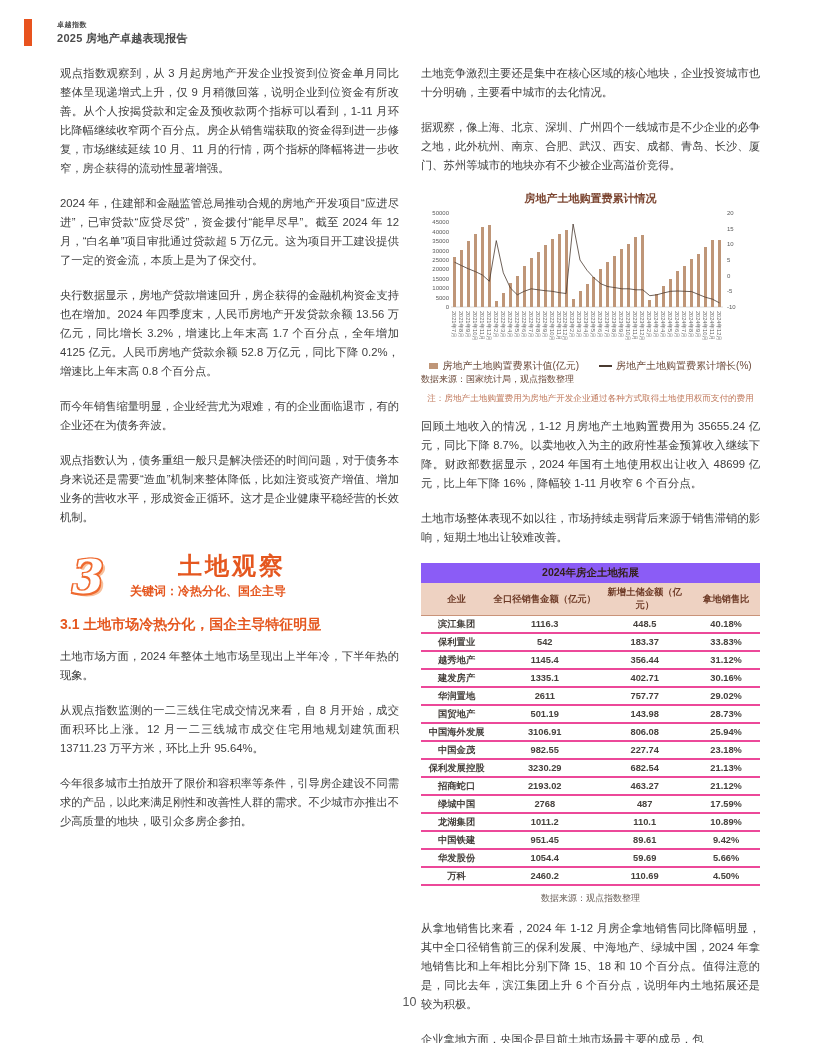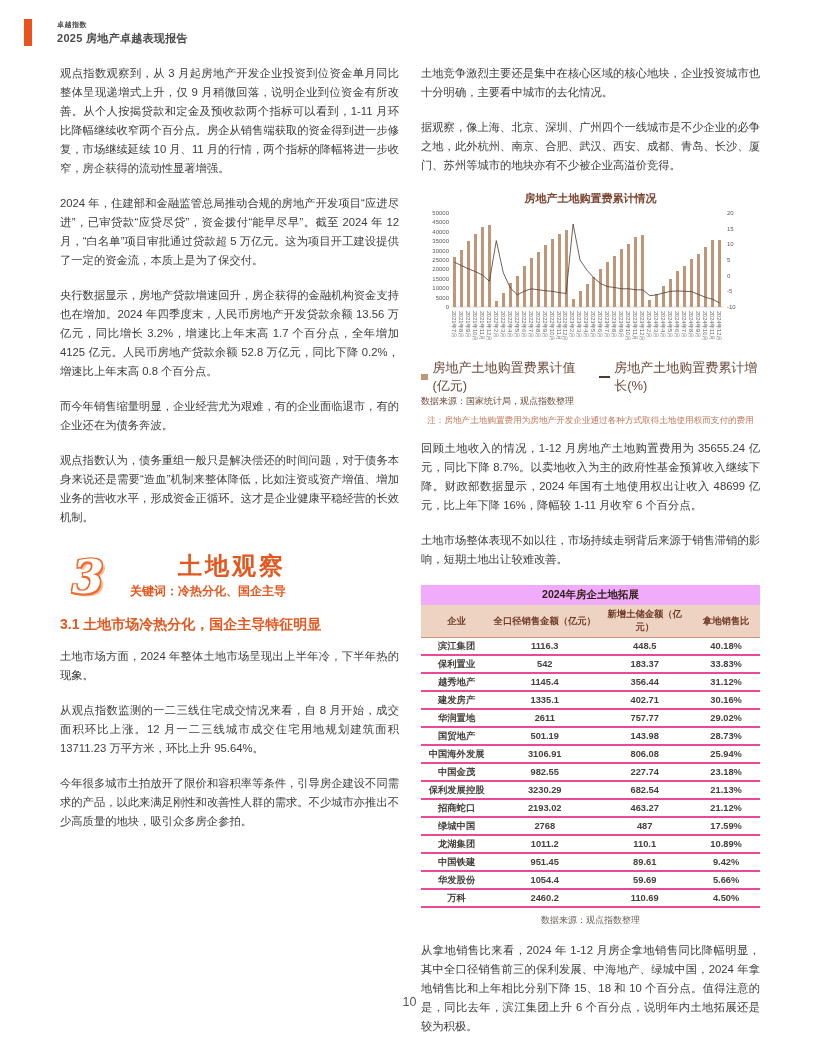--- a/index.html
+++ b/index.html
@@ -18,28 +18,28 @@
   .big-num{
     font-family:"DejaVu Serif",serif;font-style:italic;font-weight:bold;font-size:46px;line-height:1;
     color:#ffffff;
     text-shadow:-1.5px -1.5px 0 #ef6a30,1.5px -1.5px 0 #ef6a30,-1.5px 1.5px 0 #ef6a30,1.5px 1.5px 0 #ef6a30,3.5px 2.5px 0 #f7c09c;
   }
   .sec-title{font-size:24px;font-weight:bold;color:#e5571f;letter-spacing:3px;line-height:1.1;margin-left:48px;}
   .sec-keywords{font-size:12px;font-weight:bold;color:#e5571f;margin-top:4px;}
   .subsec{font-size:14px;font-weight:bold;color:#e5571f;margin:0 0 13px;}
   .chart-block{margin:2px 0 12px;}
   .chart-title{text-align:center;font-size:11px;font-weight:bold;color:#7c4632;margin-bottom:1px;}
-  .legend-row{display:flex;justify-content:center;gap:20px;font-size:13px;color:#6b4a3a;margin-top:0;}
+  .legend-row{display:flex;justify-content:center;gap:20px;font-size:10px;color:#6b4a3a;margin-top:0;}
   .legend-item{display:flex;align-items:center;gap:4px;}
   .swatch-bar{width:9px;height:6px;}
   .swatch-line{width:13px;height:2px;}
   .chart-source{text-align:left;font-size:9px;color:#6b4a3a;margin-top:0;}
   .chart-note{font-size:8.6px;color:#c0795c;margin-top:7px;white-space:nowrap;text-align:center;}
   .table-block{margin:2px 0 0;}
-  .table-title{background:#f0abfc;color:#33201a;font-weight:bold;text-align:center;font-size:10.5px;padding:3px 0;}
+  .table-title{background:#8b5cf6;color:#33201a;font-weight:bold;text-align:center;font-size:10.5px;padding:3px 0;}
   table.land-table{width:100%;border-collapse:collapse;}
   table.land-table th{background:#eed2c2;color:#6d3a26;font-size:9.3px;font-weight:bold;padding:3px 1px;border-bottom:1px solid #c99379;}
   table.land-table td{font-size:9.3px;text-align:center;padding:1.5px 1px;border-bottom:2px solid #ec4899;color:#46413d;font-weight:bold;}
   .table-source{text-align:center;font-size:9px;color:#6b6059;margin:6px 0 14px;}
   .page-num{position:absolute;bottom:34px;left:0;width:100%;text-align:center;font-size:12.5px;color:#585858;}
   svg text{font-family:"Liberation Sans","DejaVu Sans",sans-serif;}
 </style>
 </head>
 <body>
 

